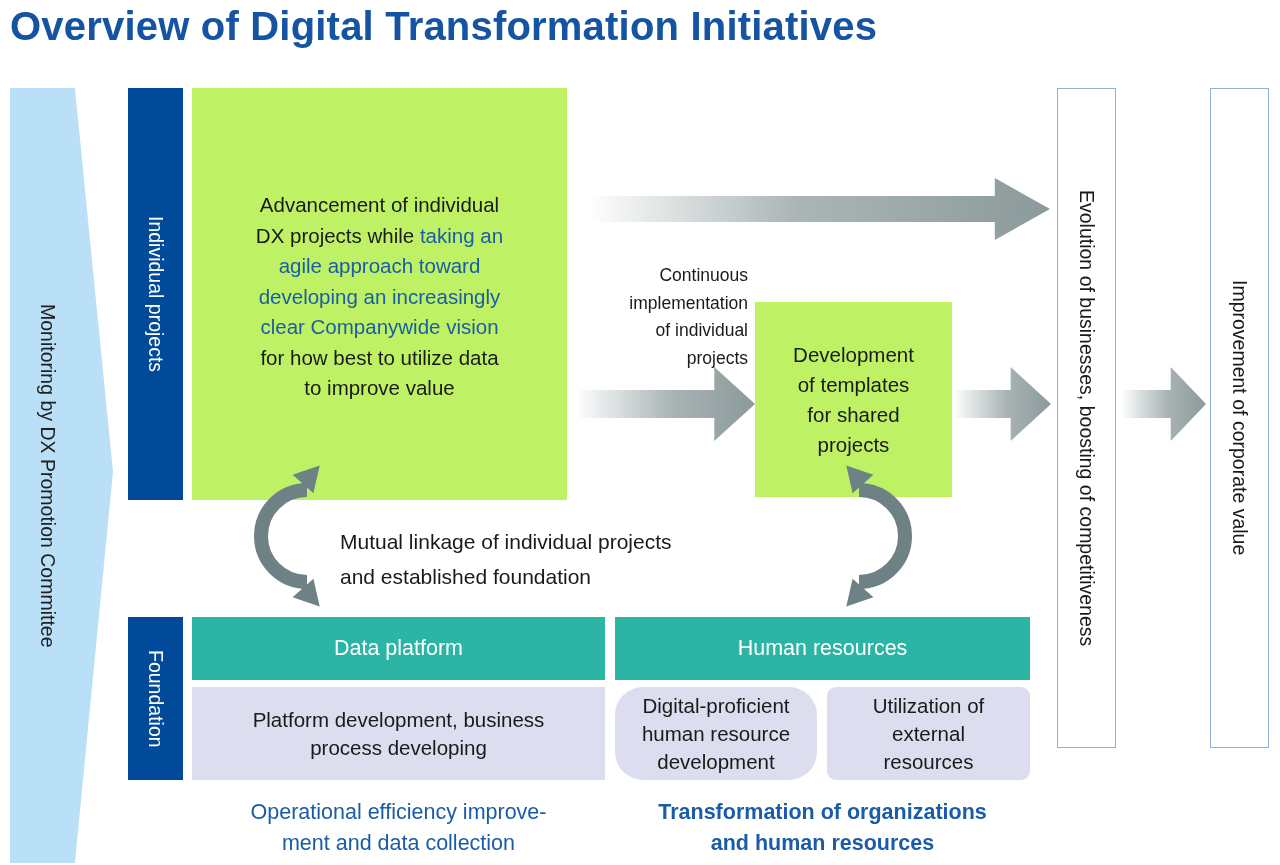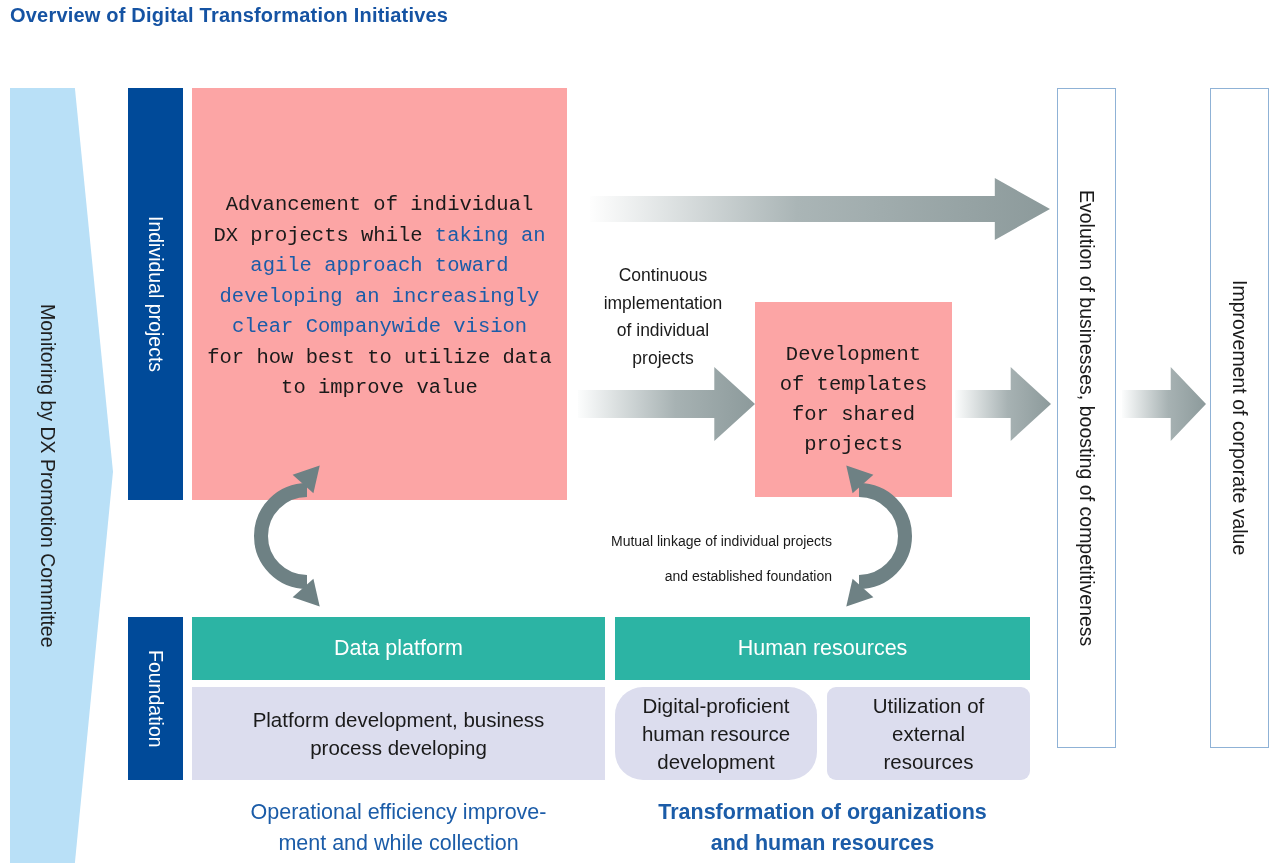--- a/index.html
+++ b/index.html
@@ -6,21 +6,21 @@
   html,body { background:#ffffff; }
   body { font-family:"Liberation Sans", sans-serif; }
   .canvas {
     position:relative; width:1280px; height:865px; background:#ffffff;
     overflow:hidden;
   }
   .abs { position:absolute; }
 
   .page-title {
     left:10px; top:4px; width:900px;
-    font-size:20px; font-weight:600; color:#1553a3; letter-spacing:0.2px;
+    font-size:40px; font-weight:600; color:#1553a3; letter-spacing:0.2px;
   }
 
   
   .monitor-shape {
     left:10px; top:88px; width:103px; height:775px;
     background:#b9e0f7;
     clip-path:polygon(0 0, 63% 0, 100% 49.5%, 63% 100%, 0 100%);
     display:flex; align-items:center; justify-content:flex-start;
   }
   .monitor-label {
@@ -33,21 +33,21 @@
   .side-bar {
     background:#004a99; display:flex; align-items:center; justify-content:center;
   }
   .side-bar span {
     writing-mode:vertical-rl; color:#ffffff; font-size:19.5px; white-space:nowrap;
   }
   .bar-individual { left:128px; top:88px; width:55px; height:412px; }
   .bar-foundation { left:128px; top:617px; width:55px; height:163px; }
 
   
-  .lav { background:#fca5a5;font-family:Liberation Mono, monospace; }
+  .lav { background:#bef264; }
   .main-box {
     left:192px; top:88px; width:375px; height:412px;
     display:flex; align-items:flex-start; justify-content:center;
   }
   .main-text {
     margin-top:102px;
     font-size:20.5px; line-height:30.5px; text-align:center; color:#1a1a1a;
     white-space:pre-line;
   }
   .blue-run { color:#1b5ca8; }
@@ -56,27 +56,27 @@
     left:755px; top:302px; width:197px; height:195px;
     display:flex; align-items:center; justify-content:center;
   }
   .templates-box div {
     font-size:20.5px; line-height:30px; text-align:center; color:#1a1a1a;
     white-space:pre-line;
   }
 
   .continuous-label {
     left:578px; top:262px; width:170px;
-    font-size:17.5px; line-height:27.5px; text-align:center; color:#1a1a1a;
+    font-size:17.5px; line-height:27.5px; text-align:right; color:#1a1a1a;
     white-space:pre-line;
   }
 
   .linkage-label {
-    left:332px; top:524px; width:500px;
-    font-size:14px; line-height:35px; text-align:right; color:#1a1a1a;
+    left:340px; top:524px; width:500px;
+    font-size:21px; line-height:35px; text-align:left; color:#1a1a1a;
     white-space:pre-line;
   }
 
   
   .flow-arrow { background:linear-gradient(to right, #fcfdfd 0%, #a7b2b3 55%, #8c9a9b 100%); }
   .arrow-top {
     left:590px; top:178px; width:460px; height:62px;
     clip-path:polygon(0 29%, 88% 29%, 88% 0, 100% 50%, 88% 100%, 88% 71%, 0 71%);
     background:linear-gradient(to right, #fefefe 0%, #aab5b6 45%, #8c9a9b 100%);
   }
@@ -203,21 +203,21 @@
   <div class="abs found-box found-platform">Platform development, business
 process developing</div>
   <div class="abs found-box found-digital">Digital-proficient
 human resource
 development</div>
   <div class="abs found-box found-external">Utilization of
 external
 resources</div>
 
   <div class="abs caption caption-left">Operational efficiency improve-
-ment and while collection</div>
+ment and data collection</div>
   <div class="abs caption caption-right">Transformation of organizations
 and human resources</div>
 
   <div class="abs outcome-box outcome-1">
     <span>Evolution of businesses, boosting of competitiveness</span>
   </div>
 
   <div class="abs flow-arrow arrow-mid3"></div>
 
   <div class="abs outcome-box outcome-2">

